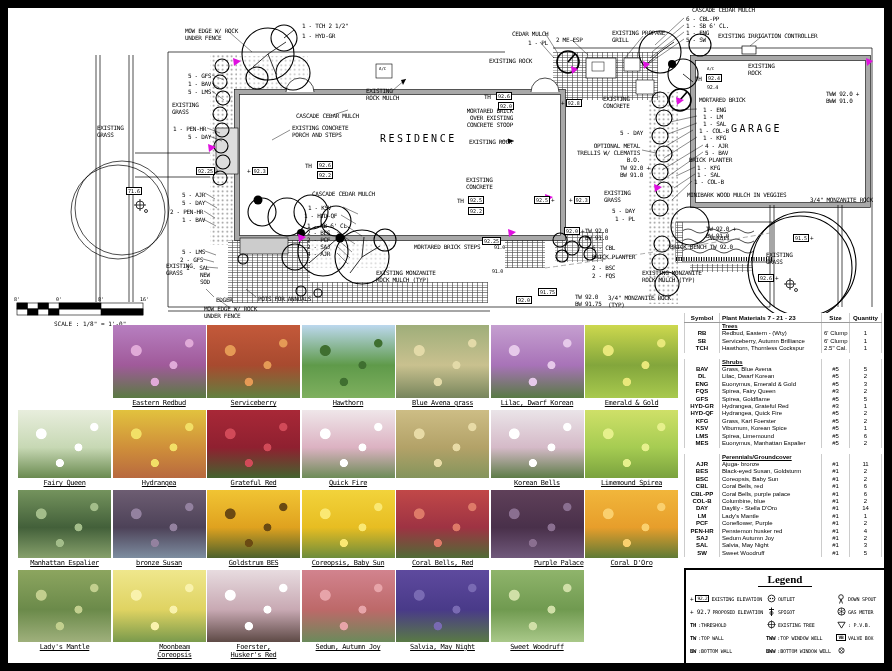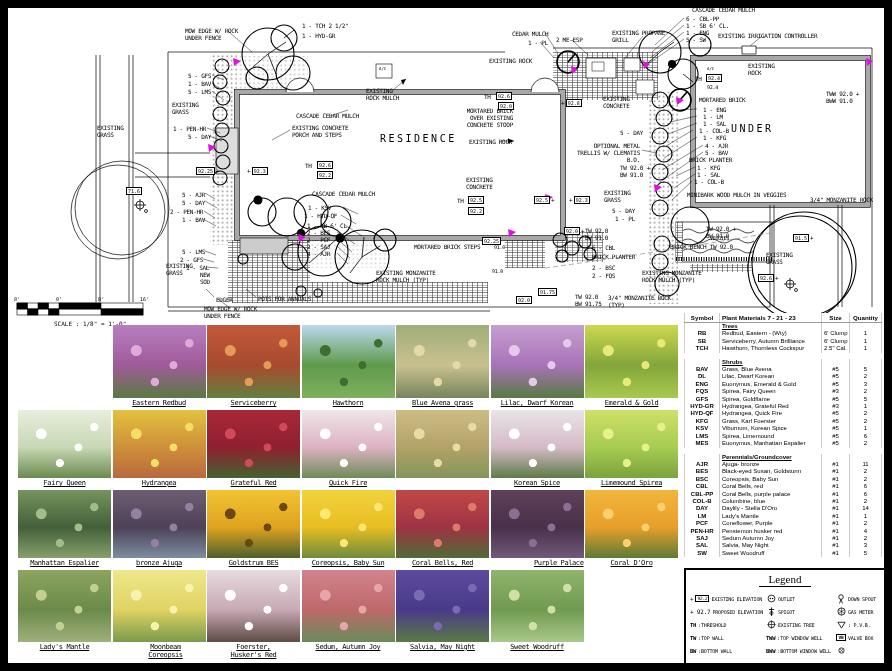--- a/index.html
+++ b/index.html
@@ -27,21 +27,21 @@
   .prow{display:grid;grid-template-columns:36px 102px 28px 32px;}
   .prow>div{border-right:0.5px solid #ccc;padding:0 2px;overflow:hidden;white-space:nowrap;}
   .prow>div:first-child{border-left:0.5px solid #ccc;text-align:center;font-weight:bold;}
   .prow>div:nth-child(3),.prow>div:nth-child(4){text-align:center;}
   .prow.hdr{font-weight:bold;font-size:6.2px;border-bottom:0.5px solid #999;line-height:9px;}
   .prow.sec > div:nth-child(2) span{font-weight:bold;text-decoration:underline;}
   .prow.blank{height:6px;}
   .legend{position:absolute;left:684px;top:568px;width:198px;height:95px;border:2px solid #000;
           background:#fff;z-index:4;}
   .lg-title{text-align:center;font-family:"Liberation Serif",serif;font-size:11px;margin-top:3px;}
-  .lg-title span{border-bottom:1px solid #000;padding:0 10px 1px;}
+  .lg-title span{border-bottom:1px solid #000;padding:0 10px 1px;font-weight:bold;}
   .lg-cols{position:absolute;left:4px;right:2px;top:22px;bottom:2px;display:grid;
            grid-template-columns:76px 70px 48px;}
   .lg-item{display:flex;align-items:center;gap:2px;height:13px;font-size:5px;letter-spacing:-0.2px;}
   .lg-box{border:0.5px solid #000;padding:0 1px;font-size:4.5px;}
   .lg-abbr{font-weight:bold;font-size:5.5px;}
   .lg-pre{font-size:6px;}
   .lg-ic{display:inline-flex;width:10px;justify-content:center;}
 </style>
 </head>
 <body>
@@ -242,21 +242,21 @@
       <div class="plan-label" style="left: 484px; top: 93px;">TH</div>
       <div class="plan-label" style="left: 469px; top: 138px;">EXISTING ROCK</div>
       <div class="plan-label" style="left: 173px; top: 125px;">1 - PEN-HR</div>
       <div class="plan-label" style="left: 188px; top: 133px;">5 - DAY</div>
       <div class="plan-label" style="left: 699px; top: 96px;">MORTARED BRICK</div>
       <div class="plan-label" style="left: 703px; top: 106px;">1 - ENG</div>
       <div class="plan-label" style="left: 703px; top: 113px;">1 - LM</div>
       <div class="plan-label" style="left: 703px; top: 120px;">1 - SAL</div>
       <div class="plan-label" style="left: 699px; top: 127px;">1 - COL-B</div>
       <div class="plan-label" style="left: 703px; top: 134px;">1 - KFG</div>
-      <div class="plan-label b" style="left: 731px; top: 123px;">UNDER</div>
+      <div class="plan-label b" style="left: 731px; top: 123px;">GARAGE</div>
       <div class="plan-label" style="left: 705px; top: 142px;">4 - AJR</div>
       <div class="plan-label" style="left: 705px; top: 149px;">5 - BAV</div>
       <div class="plan-label" style="left: 689px; top: 156px;">BRICK PLANTER</div>
       <div class="plan-label" style="left: 697px; top: 164px;">1 - KFG</div>
       <div class="plan-label" style="left: 697px; top: 171px;">1 - SAL</div>
       <div class="plan-label" style="left: 694px; top: 178px;">1 - COL-B</div>
       <div class="plan-label" style="left: 687px; top: 191px;">MINIBARK WOOD MULCH IN VEGGIES</div>
       <div class="plan-label" style="left: 810px; top: 196px;">3/4" MONZANITE ROCK</div>
       <div class="plan-label" style="left: 826px; top: 90px;">TWW 92.0 +
 BWW 91.0</div>
@@ -715,41 +715,41 @@
     <div class="caption" style="left: 18px; top: 479px; width: 93px;">Fairy Queen</div>
     <div class="photo" style="left: 112.5px; top: 410px; width: 93px; height: 68px; background: radial-gradient(circle at 25% 35%, rgb(242, 223, 102) 0px, rgb(242, 223, 102) 6%, transparent 7%), radial-gradient(circle at 65% 55%, rgb(242, 223, 102) 0px, rgb(242, 223, 102) 5%, transparent 6%), radial-gradient(circle at 45% 78%, rgb(242, 223, 102) 0px, rgb(242, 223, 102) 5%, transparent 6%), radial-gradient(circle at 82% 25%, rgb(242, 223, 102) 0px, rgb(242, 223, 102) 4%, transparent 5%), linear-gradient(rgb(226, 194, 62), rgb(207, 143, 58) 55%, rgb(184, 105, 63));"></div>
     <div class="caption" style="left: 112.5px; top: 479px; width: 93px;">Hydrangea</div>
     <div class="photo" style="left: 207px; top: 410px; width: 93px; height: 68px; background: radial-gradient(circle at 25% 35%, rgb(209, 74, 88) 0px, rgb(209, 74, 88) 6%, transparent 7%), radial-gradient(circle at 65% 55%, rgb(209, 74, 88) 0px, rgb(209, 74, 88) 5%, transparent 6%), radial-gradient(circle at 45% 78%, rgb(209, 74, 88) 0px, rgb(209, 74, 88) 5%, transparent 6%), radial-gradient(circle at 82% 25%, rgb(209, 74, 88) 0px, rgb(209, 74, 88) 4%, transparent 5%), linear-gradient(rgb(168, 40, 55), rgb(143, 32, 48) 55%, rgb(68, 99, 47));"></div>
     <div class="caption" style="left: 207px; top: 479px; width: 93px;">Grateful Red</div>
     <div class="photo" style="left: 301.5px; top: 410px; width: 93px; height: 68px; background: radial-gradient(circle at 25% 35%, rgb(255, 255, 255) 0px, rgb(255, 255, 255) 6%, transparent 7%), radial-gradient(circle at 65% 55%, rgb(255, 255, 255) 0px, rgb(255, 255, 255) 5%, transparent 6%), radial-gradient(circle at 45% 78%, rgb(255, 255, 255) 0px, rgb(255, 255, 255) 5%, transparent 6%), radial-gradient(circle at 82% 25%, rgb(255, 255, 255) 0px, rgb(255, 255, 255) 4%, transparent 5%), linear-gradient(rgb(239, 230, 233), rgb(220, 178, 194) 55%, rgb(109, 140, 87));"></div>
     <div class="caption" style="left: 301.5px; top: 479px; width: 93px;">Quick Fire</div>
     <div class="photo" style="left: 396px; top: 410px; width: 93px; height: 68px; background: radial-gradient(circle at 25% 35%, rgb(232, 219, 166) 0px, rgb(232, 219, 166) 6%, transparent 7%), radial-gradient(circle at 65% 55%, rgb(232, 219, 166) 0px, rgb(232, 219, 166) 5%, transparent 6%), radial-gradient(circle at 45% 78%, rgb(232, 219, 166) 0px, rgb(232, 219, 166) 5%, transparent 6%), radial-gradient(circle at 82% 25%, rgb(232, 219, 166) 0px, rgb(232, 219, 166) 4%, transparent 5%), linear-gradient(rgb(205, 189, 133), rgb(179, 162, 104) 55%, rgb(132, 148, 92));"></div>
     <div class="caption" style="left: 409px; top: 479px; width: 93px; margin-top: 24px;">Karl Foerster</div>
     <div class="photo" style="left: 490.5px; top: 410px; width: 93px; height: 68px; background: radial-gradient(circle at 25% 35%, rgb(255, 255, 255) 0px, rgb(255, 255, 255) 6%, transparent 7%), radial-gradient(circle at 65% 55%, rgb(255, 255, 255) 0px, rgb(255, 255, 255) 5%, transparent 6%), radial-gradient(circle at 45% 78%, rgb(255, 255, 255) 0px, rgb(255, 255, 255) 5%, transparent 6%), radial-gradient(circle at 82% 25%, rgb(255, 255, 255) 0px, rgb(255, 255, 255) 4%, transparent 5%), linear-gradient(rgb(234, 228, 232), rgb(213, 186, 200) 55%, rgb(93, 124, 71));"></div>
-    <div class="caption" style="left: 490.5px; top: 479px; width: 93px;">Korean Spice</div>
+    <div class="caption" style="left: 490.5px; top: 479px; width: 93px;">Korean Bells</div>
     <div class="photo" style="left: 585px; top: 410px; width: 93px; height: 68px; background: radial-gradient(circle at 25% 35%, rgb(230, 240, 140) 0px, rgb(230, 240, 140) 6%, transparent 7%), radial-gradient(circle at 65% 55%, rgb(230, 240, 140) 0px, rgb(230, 240, 140) 5%, transparent 6%), radial-gradient(circle at 45% 78%, rgb(230, 240, 140) 0px, rgb(230, 240, 140) 5%, transparent 6%), radial-gradient(circle at 82% 25%, rgb(230, 240, 140) 0px, rgb(230, 240, 140) 4%, transparent 5%), linear-gradient(rgb(207, 224, 104), rgb(166, 204, 82) 55%, rgb(122, 162, 62));"></div>
     <div class="caption" style="left: 585px; top: 479px; width: 93px;">Limemound Spirea</div>
     <div class="photo" style="left: 18px; top: 490px; width: 93px; height: 68px; background: radial-gradient(circle at 25% 35%, rgb(163, 189, 138) 0px, rgb(163, 189, 138) 6%, transparent 7%), radial-gradient(circle at 65% 55%, rgb(163, 189, 138) 0px, rgb(163, 189, 138) 5%, transparent 6%), radial-gradient(circle at 45% 78%, rgb(163, 189, 138) 0px, rgb(163, 189, 138) 5%, transparent 6%), radial-gradient(circle at 82% 25%, rgb(163, 189, 138) 0px, rgb(163, 189, 138) 4%, transparent 5%), linear-gradient(rgb(116, 147, 93), rgb(67, 96, 58) 55%, rgb(134, 160, 107));"></div>
     <div class="caption" style="left: 18px; top: 559px; width: 93px;">Manhattan Espalier</div>
     <div class="photo" style="left: 112.5px; top: 490px; width: 93px; height: 68px; background: radial-gradient(circle at 25% 35%, rgb(147, 129, 159) 0px, rgb(147, 129, 159) 6%, transparent 7%), radial-gradient(circle at 65% 55%, rgb(147, 129, 159) 0px, rgb(147, 129, 159) 5%, transparent 6%), radial-gradient(circle at 45% 78%, rgb(147, 129, 159) 0px, rgb(147, 129, 159) 5%, transparent 6%), radial-gradient(circle at 82% 25%, rgb(147, 129, 159) 0px, rgb(147, 129, 159) 4%, transparent 5%), linear-gradient(rgb(109, 93, 114), rgb(77, 66, 88) 55%, rgb(125, 141, 160));"></div>
-    <div class="caption" style="left: 112.5px; top: 559px; width: 93px;">bronze Ajuga</div>
+    <div class="caption" style="left: 112.5px; top: 559px; width: 93px;">bronze Susan</div>
     <div class="photo" style="left: 207px; top: 490px; width: 93px; height: 68px; background: radial-gradient(circle at 25% 35%, rgb(107, 74, 18) 0px, rgb(107, 74, 18) 6%, transparent 7%), radial-gradient(circle at 65% 55%, rgb(107, 74, 18) 0px, rgb(107, 74, 18) 5%, transparent 6%), radial-gradient(circle at 45% 78%, rgb(107, 74, 18) 0px, rgb(107, 74, 18) 5%, transparent 6%), radial-gradient(circle at 82% 25%, rgb(107, 74, 18) 0px, rgb(107, 74, 18) 4%, transparent 5%), linear-gradient(rgb(241, 196, 51), rgb(223, 162, 31) 55%, rgb(76, 97, 44));"></div>
     <div class="caption" style="left: 207px; top: 559px; width: 93px;">Goldstrum BES</div>
     <div class="photo" style="left: 301.5px; top: 490px; width: 93px; height: 68px; background: radial-gradient(circle at 25% 35%, rgb(250, 232, 115) 0px, rgb(250, 232, 115) 6%, transparent 7%), radial-gradient(circle at 65% 55%, rgb(250, 232, 115) 0px, rgb(250, 232, 115) 5%, transparent 6%), radial-gradient(circle at 45% 78%, rgb(250, 232, 115) 0px, rgb(250, 232, 115) 5%, transparent 6%), radial-gradient(circle at 82% 25%, rgb(250, 232, 115) 0px, rgb(250, 232, 115) 4%, transparent 5%), linear-gradient(rgb(242, 211, 59), rgb(231, 189, 34) 55%, rgb(109, 140, 60));"></div>
     <div class="caption" style="left: 301.5px; top: 559px; width: 93px;">Coreopsis, Baby Sun</div>
     <div class="photo" style="left: 396px; top: 490px; width: 93px; height: 68px; background: radial-gradient(circle at 25% 35%, rgb(222, 122, 104) 0px, rgb(222, 122, 104) 6%, transparent 7%), radial-gradient(circle at 65% 55%, rgb(222, 122, 104) 0px, rgb(222, 122, 104) 5%, transparent 6%), radial-gradient(circle at 45% 78%, rgb(222, 122, 104) 0px, rgb(222, 122, 104) 5%, transparent 6%), radial-gradient(circle at 82% 25%, rgb(222, 122, 104) 0px, rgb(222, 122, 104) 4%, transparent 5%), linear-gradient(rgb(193, 72, 72), rgb(158, 51, 67) 55%, rgb(80, 107, 54));"></div>
     <div class="caption" style="left: 396px; top: 559px; width: 93px;">Coral Bells, Red</div>
     <div class="photo" style="left: 490.5px; top: 490px; width: 93px; height: 68px; background: radial-gradient(circle at 25% 35%, rgb(138, 111, 144) 0px, rgb(138, 111, 144) 6%, transparent 7%), radial-gradient(circle at 65% 55%, rgb(138, 111, 144) 0px, rgb(138, 111, 144) 5%, transparent 6%), radial-gradient(circle at 45% 78%, rgb(138, 111, 144) 0px, rgb(138, 111, 144) 5%, transparent 6%), radial-gradient(circle at 82% 25%, rgb(138, 111, 144) 0px, rgb(138, 111, 144) 4%, transparent 5%), linear-gradient(rgb(95, 64, 89), rgb(73, 48, 74) 55%, rgb(112, 89, 123));"></div>
     <div class="caption" style="left: 490.5px; top: 559px; width: 93px; text-align: right;">Purple Palace</div>
     <div class="photo" style="left: 585px; top: 490px; width: 93px; height: 68px; background: radial-gradient(circle at 25% 35%, rgb(250, 208, 110) 0px, rgb(250, 208, 110) 6%, transparent 7%), radial-gradient(circle at 65% 55%, rgb(250, 208, 110) 0px, rgb(250, 208, 110) 5%, transparent 6%), radial-gradient(circle at 45% 78%, rgb(250, 208, 110) 0px, rgb(250, 208, 110) 5%, transparent 6%), radial-gradient(circle at 82% 25%, rgb(250, 208, 110) 0px, rgb(250, 208, 110) 4%, transparent 5%), linear-gradient(rgb(241, 182, 59), rgb(231, 158, 43) 55%, rgb(95, 122, 54));"></div>
     <div class="caption" style="left: 585px; top: 559px; width: 93px;">Coral D'Oro</div>
     <div class="photo" style="left: 18px; top: 570px; width: 93px; height: 72px; background: radial-gradient(circle at 25% 35%, rgb(194, 207, 142) 0px, rgb(194, 207, 142) 6%, transparent 7%), radial-gradient(circle at 65% 55%, rgb(194, 207, 142) 0px, rgb(194, 207, 142) 5%, transparent 6%), radial-gradient(circle at 45% 78%, rgb(194, 207, 142) 0px, rgb(194, 207, 142) 5%, transparent 6%), radial-gradient(circle at 82% 25%, rgb(194, 207, 142) 0px, rgb(194, 207, 142) 4%, transparent 5%), linear-gradient(rgb(140, 165, 95), rgb(107, 138, 74) 55%, rgb(159, 176, 124));"></div>
     <div class="caption" style="left: 18px; top: 643px; width: 93px;">Lady's Mantle</div>
     <div class="photo" style="left: 112.5px; top: 570px; width: 93px; height: 72px; background: radial-gradient(circle at 25% 35%, rgb(249, 242, 172) 0px, rgb(249, 242, 172) 6%, transparent 7%), radial-gradient(circle at 65% 55%, rgb(249, 242, 172) 0px, rgb(249, 242, 172) 5%, transparent 6%), radial-gradient(circle at 45% 78%, rgb(249, 242, 172) 0px, rgb(249, 242, 172) 5%, transparent 6%), radial-gradient(circle at 82% 25%, rgb(249, 242, 172) 0px, rgb(249, 242, 172) 4%, transparent 5%), linear-gradient(rgb(239, 231, 140), rgb(223, 211, 98) 55%, rgb(122, 154, 76));"></div>
-    <div class="caption" style="left: 119px; top: 643px; width: 93px;">Moonbeam
+    <div class="caption" style="left: 128px; top: 643px; width: 93px;">Moonbeam
 Coreopsis</div>
     <div class="photo" style="left: 207px; top: 570px; width: 93px; height: 72px; background: radial-gradient(circle at 25% 35%, rgb(255, 255, 255) 0px, rgb(255, 255, 255) 6%, transparent 7%), radial-gradient(circle at 65% 55%, rgb(255, 255, 255) 0px, rgb(255, 255, 255) 5%, transparent 6%), radial-gradient(circle at 45% 78%, rgb(255, 255, 255) 0px, rgb(255, 255, 255) 5%, transparent 6%), radial-gradient(circle at 82% 25%, rgb(255, 255, 255) 0px, rgb(255, 255, 255) 4%, transparent 5%), linear-gradient(rgb(231, 219, 223), rgb(200, 169, 179) 55%, rgb(94, 74, 70));"></div>
     <div class="caption" style="left: 207px; top: 643px; width: 93px;">Foerster,
 Husker's Red</div>
     <div class="photo" style="left: 301.5px; top: 570px; width: 93px; height: 72px; background: radial-gradient(circle at 25% 35%, rgb(231, 164, 169) 0px, rgb(231, 164, 169) 6%, transparent 7%), radial-gradient(circle at 65% 55%, rgb(231, 164, 169) 0px, rgb(231, 164, 169) 5%, transparent 6%), radial-gradient(circle at 45% 78%, rgb(231, 164, 169) 0px, rgb(231, 164, 169) 5%, transparent 6%), radial-gradient(circle at 82% 25%, rgb(231, 164, 169) 0px, rgb(231, 164, 169) 4%, transparent 5%), linear-gradient(rgb(210, 131, 142), rgb(189, 105, 105) 55%, rgb(107, 138, 91));"></div>
     <div class="caption" style="left: 301.5px; top: 643px; width: 93px;">Sedum, Autumn Joy</div>
     <div class="photo" style="left: 396px; top: 570px; width: 93px; height: 72px; background: radial-gradient(circle at 25% 35%, rgb(121, 106, 179) 0px, rgb(121, 106, 179) 6%, transparent 7%), radial-gradient(circle at 65% 55%, rgb(121, 106, 179) 0px, rgb(121, 106, 179) 5%, transparent 6%), radial-gradient(circle at 45% 78%, rgb(121, 106, 179) 0px, rgb(121, 106, 179) 5%, transparent 6%), radial-gradient(circle at 82% 25%, rgb(121, 106, 179) 0px, rgb(121, 106, 179) 4%, transparent 5%), linear-gradient(rgb(94, 74, 158), rgb(73, 58, 137) 55%, rgb(89, 122, 69));"></div>
     <div class="caption" style="left: 396px; top: 643px; width: 93px;">Salvia, May Night</div>
     <div class="photo" style="left: 490.5px; top: 570px; width: 93px; height: 72px; background: radial-gradient(circle at 25% 35%, rgb(208, 223, 167) 0px, rgb(208, 223, 167) 6%, transparent 7%), radial-gradient(circle at 65% 55%, rgb(208, 223, 167) 0px, rgb(208, 223, 167) 5%, transparent 6%), radial-gradient(circle at 45% 78%, rgb(208, 223, 167) 0px, rgb(208, 223, 167) 5%, transparent 6%), radial-gradient(circle at 82% 25%, rgb(208, 223, 167) 0px, rgb(208, 223, 167) 4%, transparent 5%), linear-gradient(rgb(143, 180, 107), rgb(112, 154, 80) 55%, rgb(169, 200, 137));"></div>
     <div class="caption" style="left: 490.5px; top: 643px; width: 93px;">Sweet Woodruff</div>

